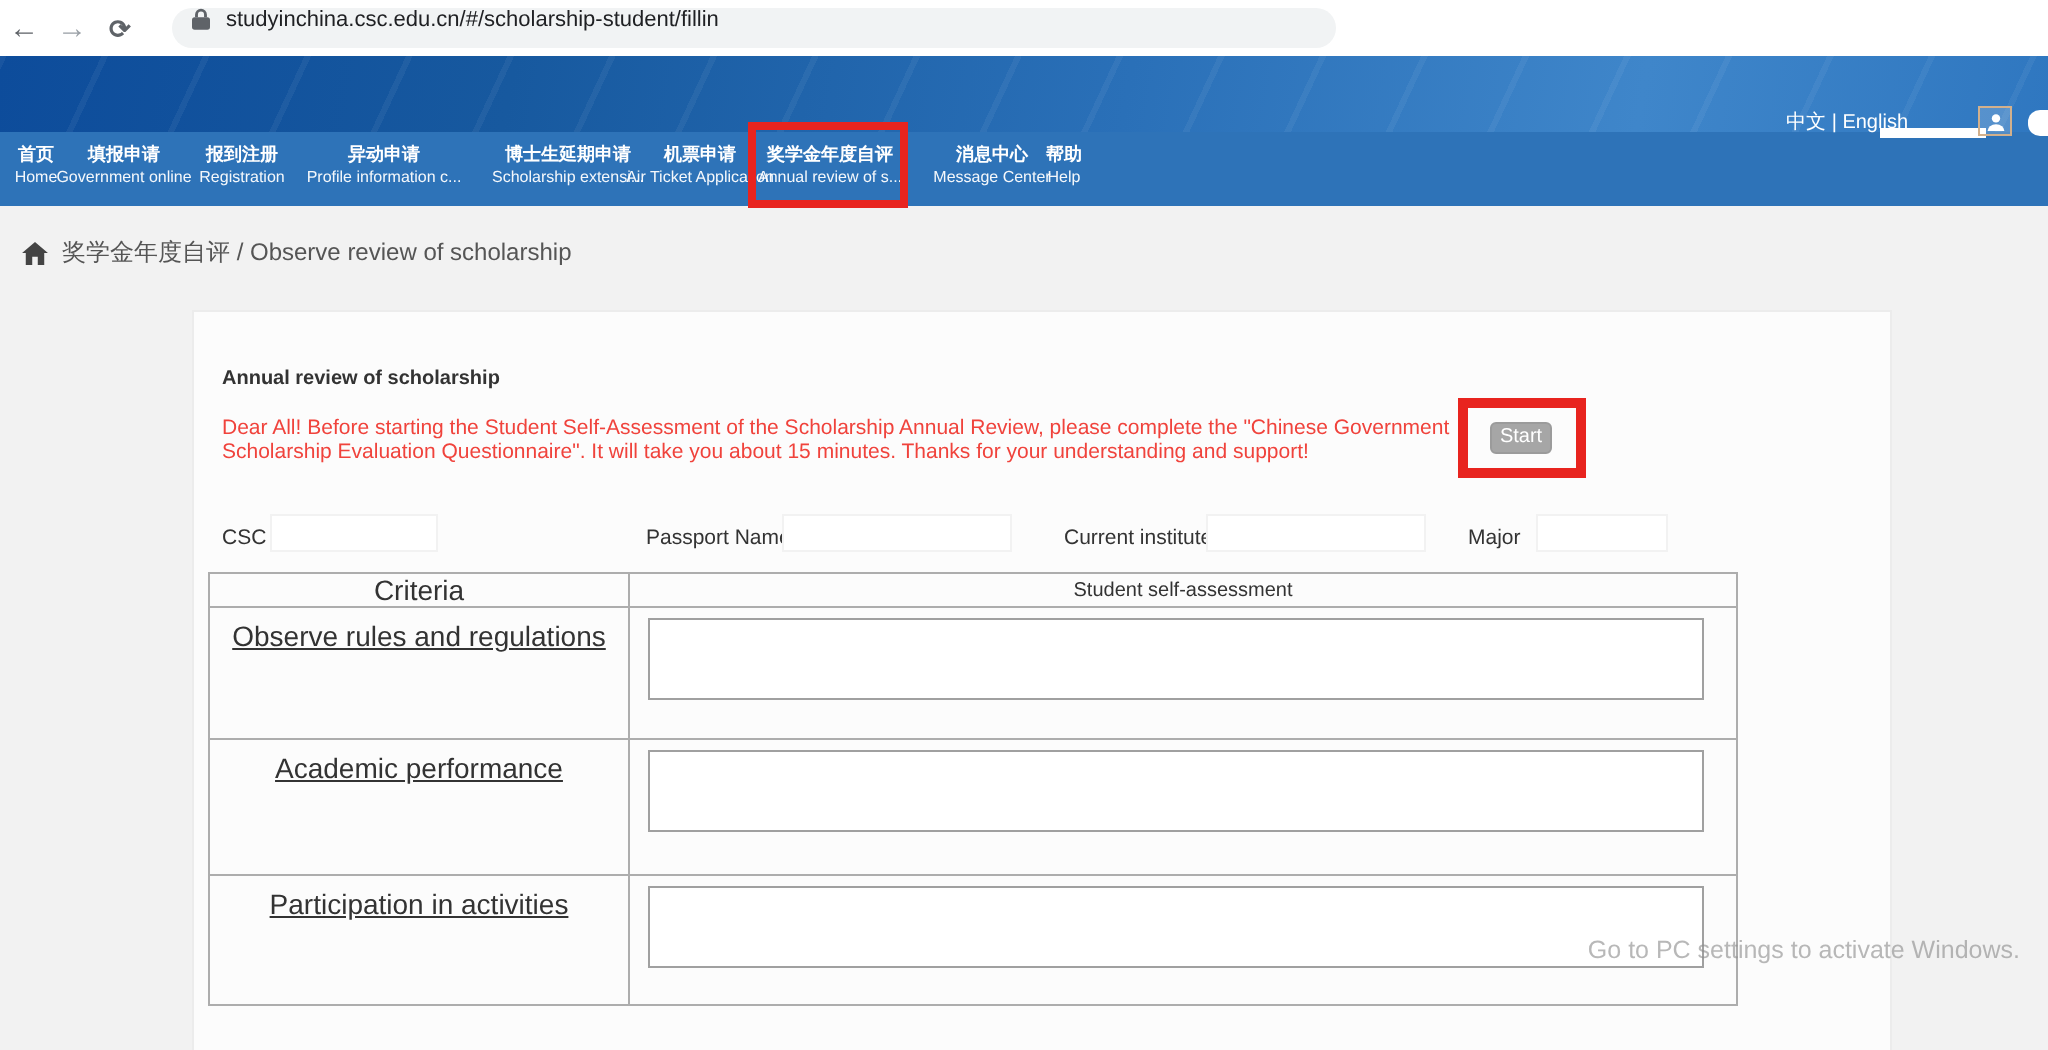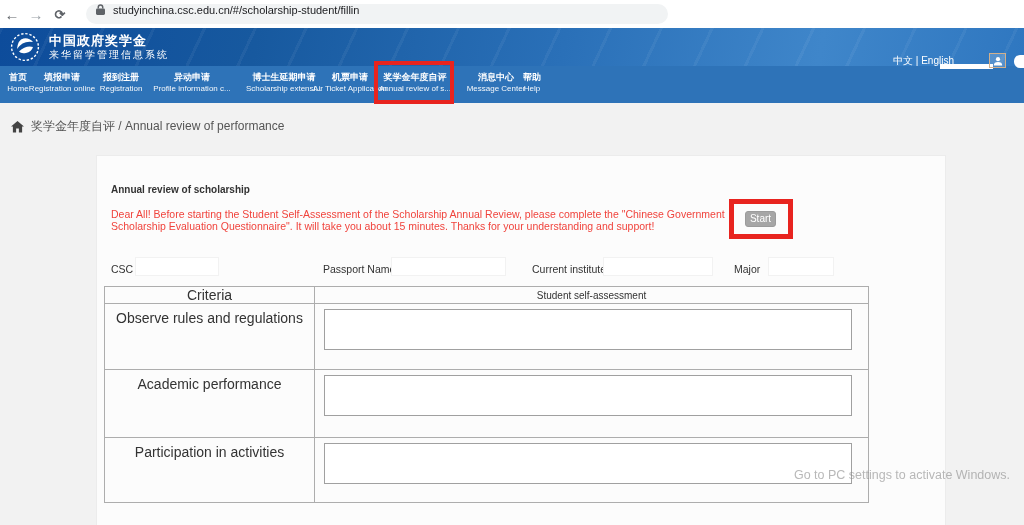--- a/index.html
+++ b/index.html
@@ -60,21 +60,21 @@
 
   
   .review-table { position:absolute; left:7px; top:130px; width:765px; border:1px solid #adadad; background:#fcfcfc; }
   .t-head { display:flex; height:17px; border-bottom:1px solid #adadad; }
   .t-row { display:flex; border-bottom:1px solid #adadad; }
   .t-row:last-child { border-bottom:none; }
   .c1 { width:210px; border-right:1px solid #adadad; text-align:center; font-size:14px; color:#333; }
   .c2 { flex:1; position:relative; font-size:10px; color:#333; }
   .t-head .c1, .t-head .c2 { line-height:17px; text-align:center; }
   .t-row { height:66px; }
-  .t-row .c1 { padding-top:6px; }
+  .t-row .c1 { padding-top:6px;text-decoration:underline; }
   .cell-ta { position:absolute; left:9px; top:5px; width:528px; height:41px; border:1px solid #a0a0a0; background:#fff; resize:none; font-family:"Liberation Sans",sans-serif; font-size:10px; }
 
   
   .watermark { position:absolute; right:14px; top:465px; text-align:left; z-index:40; pointer-events:none; color:rgba(120,120,120,0.62); }
   .wm1 { font-size:19px; font-weight:300; }
   .wm2 { font-size:12.5px; margin-top:3px; color:rgba(140,140,140,0.62); }
 </style>
 </head>
 <body>
 
@@ -87,50 +87,39 @@
     <div class="addr-bar">
       <svg width="9" height="11" viewBox="0 0 10 12">
         <rect y="5" width="10" height="7" rx="1.5" fill="#5f6368"></rect>
         <path d="M2.5 5 V3.6 a2.5 2.5 0 0 1 5 0 V5" stroke="#5f6368" fill="none" stroke-width="1.6"></path>
       </svg>
       <span class="addr-url">studyinchina.csc.edu.cn/#/scholarship-student/fillin</span>
     </div>
   </div>
 
   <div class="site-header">
-    <div class="logo-wrap">
-      <svg class="logo-circle" viewBox="0 0 30 30">
-        <circle cx="15" cy="15" r="13.4" fill="none" stroke="#ffffff" stroke-width="1.4" stroke-dasharray="2.4 1.8"></circle>
-        <path d="M7 17 q6 -9 16 -7 q-4 -4.5 -9.5 -3.5 q-5.5 1 -6.5 10.5z" fill="#ffffff"></path>
-        <path d="M9 19.5 q7 -6.5 14 -4.5 q-1.5 5 -7 6 q-5 1 -7 -1.5z" fill="#ffffff"></path>
-      </svg>
-      <div class="brand">
-        <div class="t1">中国政府奖学金</div>
-        <div class="t2">来华留学管理信息系统</div>
-      </div>
-    </div>
     <div class="lang-switch">中文 | English</div>
     <div class="lang-underline"></div>
     <div class="user-box">
       <svg width="10" height="10" viewBox="0 0 10 10">
         <circle cx="5" cy="3.2" r="2.1" fill="#ffffff"></circle>
         <path d="M0.8 9.5 a4.2 3.4 0 0 1 8.4 0z" fill="#ffffff"></path>
       </svg>
     </div>
     <div class="edge-blob"></div>
   </div>
 
   <div class="navbar">
     <div class="nav-item" style="left:18px">
       <div class="cn">首页</div>
         <div class="en">Home</div>
     </div>
     <div class="nav-item" style="left:62px">
       <div class="cn">填报申请</div>
-        <div class="en">Registration online</div>
+        <div class="en">Government online</div>
     </div>
     <div class="nav-item" style="left:121px">
       <div class="cn">报到注册</div>
         <div class="en">Registration</div>
     </div>
     <div class="nav-item" style="left:192px">
       <div class="cn">异动申请</div>
         <div class="en">Profile information c...</div>
     </div>
     <div class="nav-item" style="left:284px">
@@ -155,21 +144,21 @@
     </div>
     <div class="active-underline"></div>
   </div>
 
   <div class="anno anno-nav"></div>
 
   <div class="breadcrumb">
     <svg width="13" height="12" viewBox="0 0 14 13">
       <path d="M7 0 L14 6 H12 V12.5 H8.5 V8 H5.5 V12.5 H2 V6 H0z" fill="#444"></path>
     </svg>
-    <span>奖学金年度自评 / Annual review of performance</span>
+    <span>奖学金年度自评 / Observe review of scholarship</span>
   </div>
 
   <div class="panel">
     <div class="panel-title">Annual review of scholarship</div>
     <div class="notice">Dear All! Before starting the Student Self-Assessment of the Scholarship Annual Review, please complete the "Chinese Government Scholarship Evaluation Questionnaire". It will take you about 15 minutes. Thanks for your understanding and support!</div>
     <div class="start-btn">Start</div>
 
     <span class="field-label fl-csc">CSC NO. :</span>
     <div class="field-box fb-csc"></div>
     <span class="field-label fl-pass">Passport Name</span>

